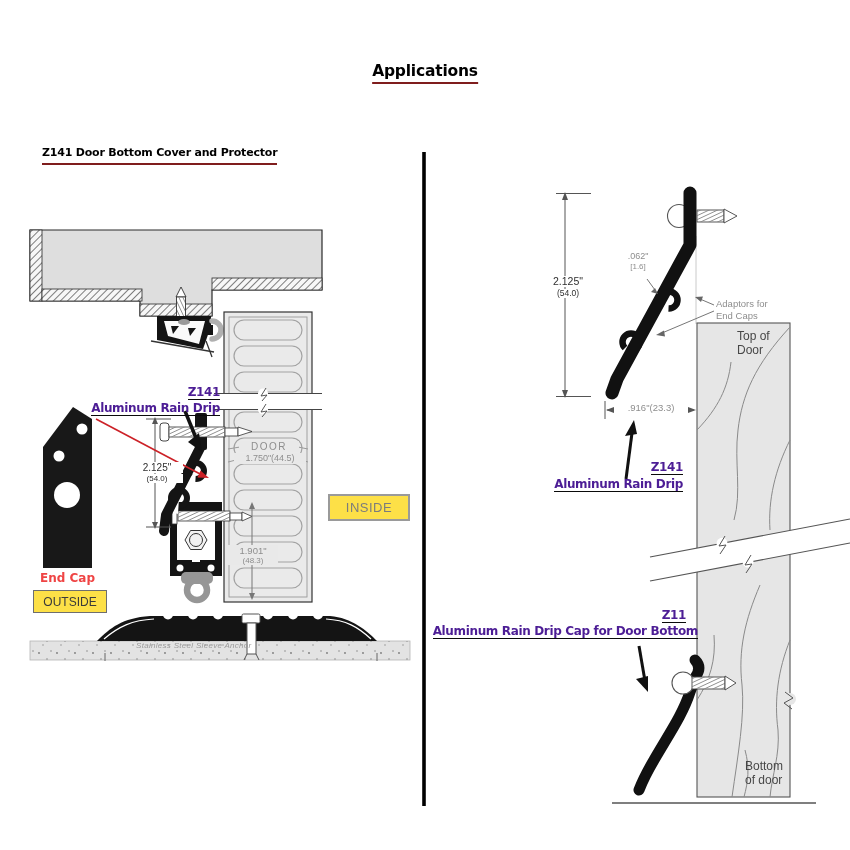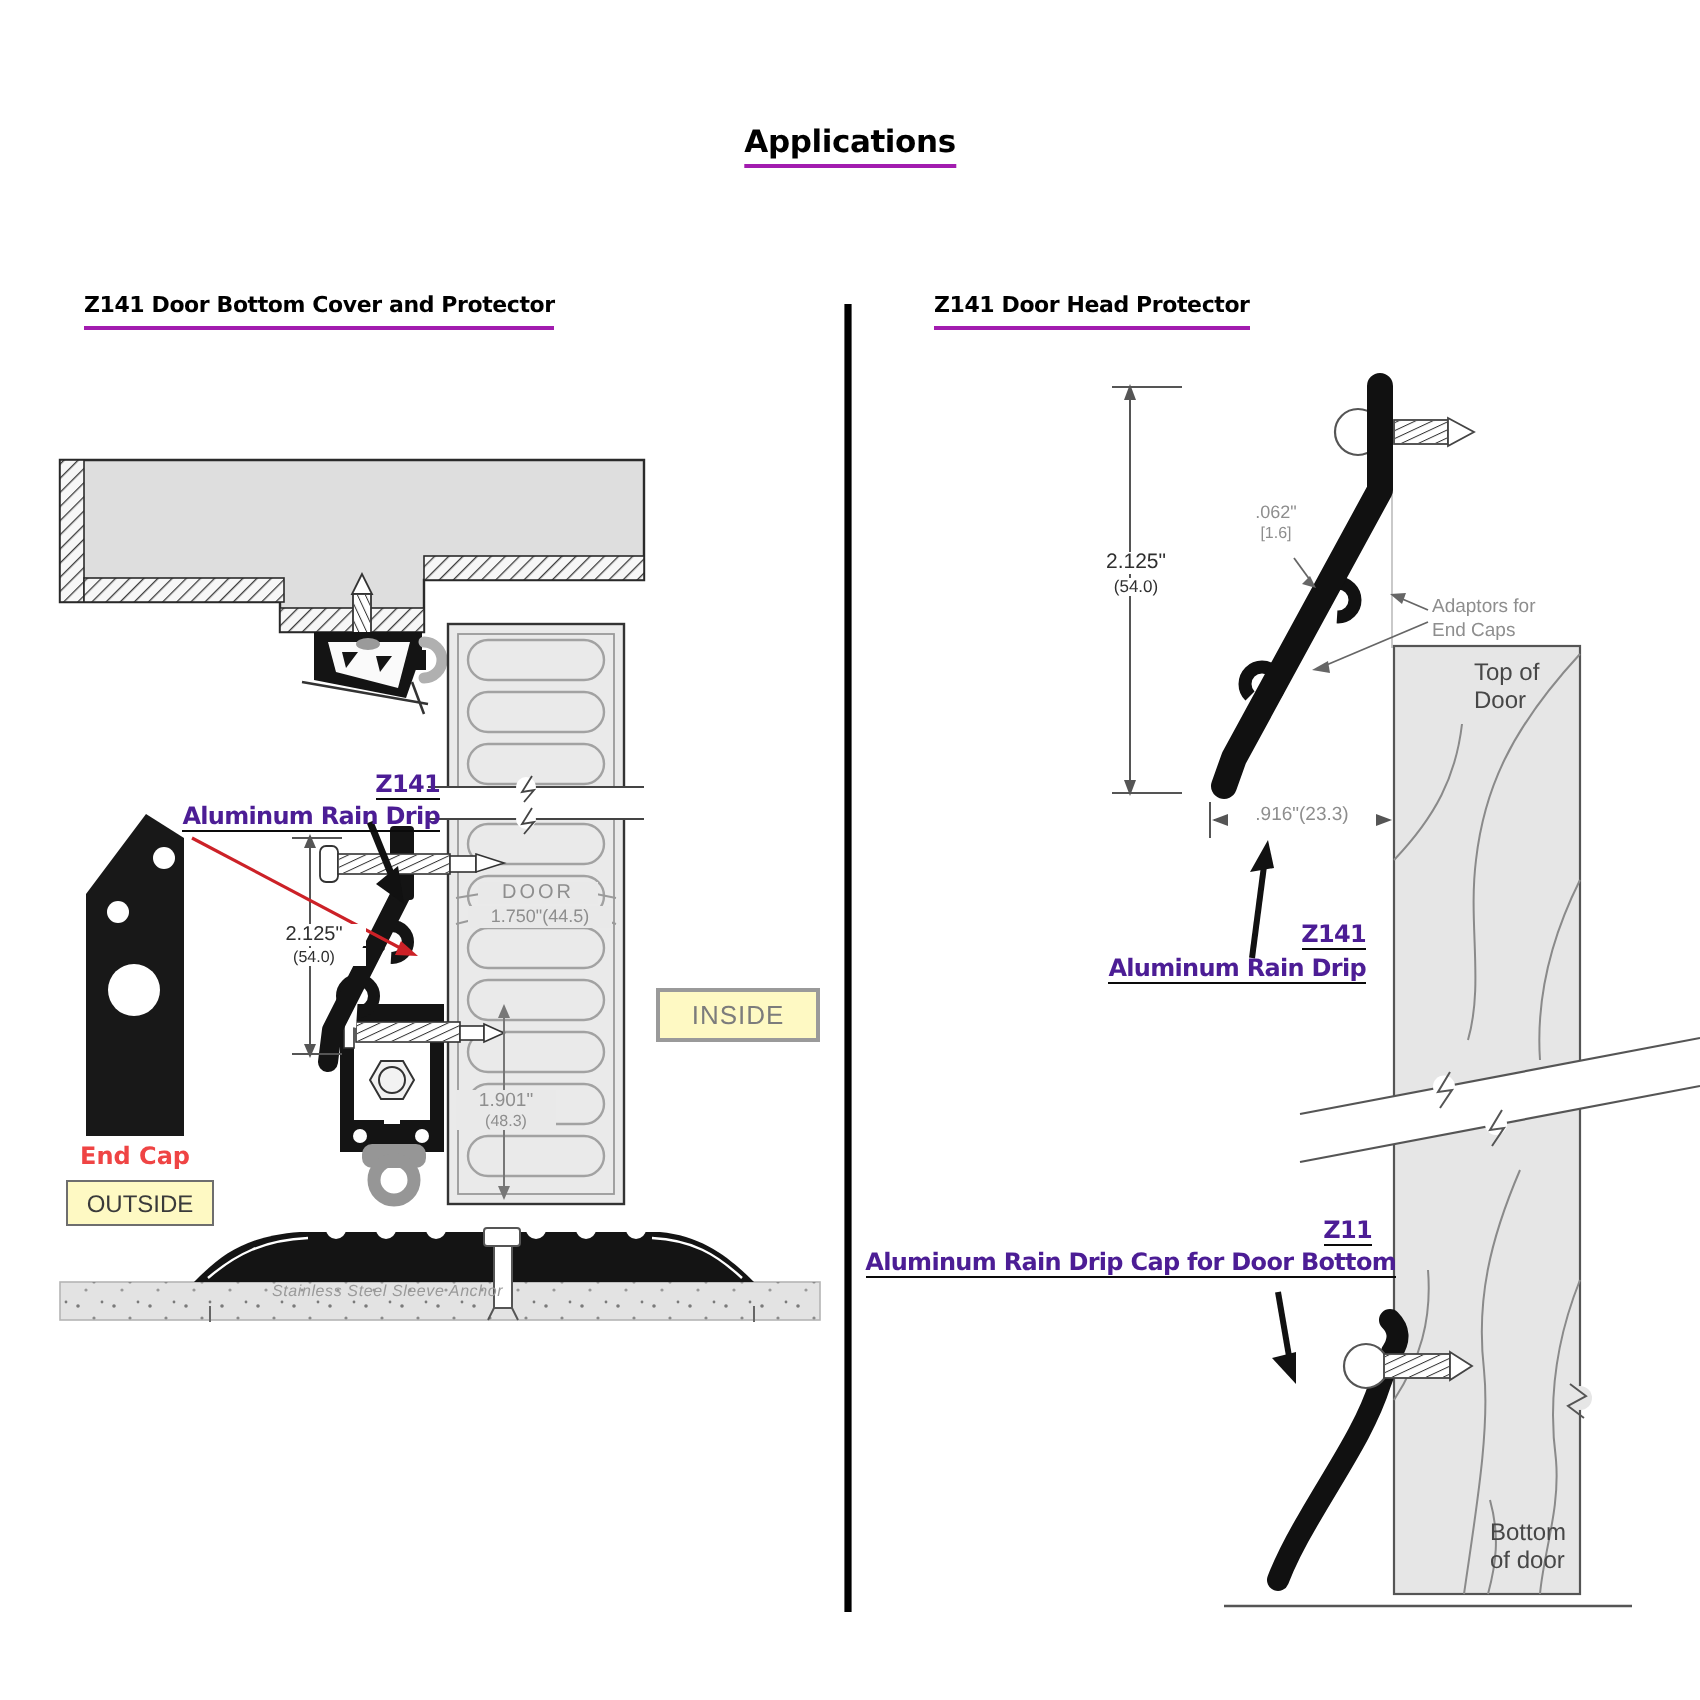--- a/index.html
+++ b/index.html
@@ -1,29 +1,29 @@
 <!DOCTYPE html>
 <html><head>
 <meta charset="utf-8">
 <style>
   html,body{margin:0;padding:0;background:#fff;}
   .page{position:relative;width:850px;height:850px;background:#fff;overflow:hidden;
         font-family:"Liberation Sans",sans-serif;}
   .lbl{position:absolute;white-space:nowrap;}
   .title{font:bold 15.5px/19px "DejaVu Sans",sans-serif;color:#000;
-         border-bottom:2px solid #a21caf;padding-bottom:1px;display:inline-block;letter-spacing:-0.2px;}
+         border-bottom:2px solid #7f1d1d;padding-bottom:1px;display:inline-block;letter-spacing:-0.2px;}
   .sect-title{font-size:11px;}
   .bold-u{font:bold 12px/14px "DejaVu Sans",sans-serif;color:#4c1d95;
           border-bottom:1.6px solid #0a0a0a;padding-bottom:0px;letter-spacing:-0.35px;margin-top:13px;}
   .dim{color:#8e8e8e;font-size:9.5px;line-height:11px;text-align:center;}
   .dim-dark{color:#2f2f2f;}
   .sm{font-size:8px;line-height:9px;}
   .bgw{background:#fff;padding:0 1px;}
   .bgd{background:#e9e9e9;padding:0 1px;}
-  .boxed{position:absolute;display:flex;align-items:center;justify-content:center;background:#fef9c3;}
+  .boxed{position:absolute;display:flex;align-items:center;justify-content:center;background:#fde047;}
   .inside-box{border:2px solid #9a9a9a;color:#7c7c7c;font-size:13px;letter-spacing:0.5px;}
   .outside-box{border:1.5px solid #6e6e6e;color:#3a3a3a;font-size:12px;}
   .red{color:#ef4444;font:bold 12px "DejaVu Sans",sans-serif;}
   .doortxt{color:#474747;font-size:12px;line-height:13px;}
   .anchor-txt{color:#9a9a9a;font-size:8px;letter-spacing:0.3px;font-style:italic;}
   svg{position:absolute;left:0;top:0;}
 </style>
 </head>
 <body>
 
@@ -274,21 +274,20 @@
       <rect x="692.5" y="677.5" width="32" height="11" fill="url(#thrH)"></rect>
       <polygon points="725,676 736,683 725,690" fill="#fff" stroke="#444" stroke-width="0.9"></polygon>
       <line x1="612" y1="803" x2="816" y2="803" stroke="#555" stroke-width="1.3"></line>
     </g>
   </svg>
 
   <div class="lbl title" style="left:50%;top:62px;transform:translateX(-50%);">Applications</div>
 
   <div class="lbl title sect-title" style="left:42px;top:143px;">Z141 Door Bottom Cover and Protector</div>
 
-  <div class="lbl title sect-title" style="left:467px;top:143px;">Z141 Door Head Protector</div>
 
   <div class="lbl bold-u" style="right:630px;top:372px;">Z141</div>
   <div class="lbl bold-u" style="right:630px;top:388px;">Aluminum Rain Drip</div>
 
   <div class="lbl dim dim-dark bgw" style="left:131px;top:462px;width:50px;font-size:10px;">2.125"</div>
   <div class="lbl dim dim-dark bgw sm" style="left:131px;top:474px;width:50px;">(54.0)</div>
 
   <div class="lbl dim bgd" style="left:239px;top:441px;width:58px;font-size:10px;letter-spacing:1.5px;">DOOR</div>
   <div class="lbl dim bgd" style="left:234px;top:453px;width:70px;font-size:9px;">1.750"(44.5)</div>
 

